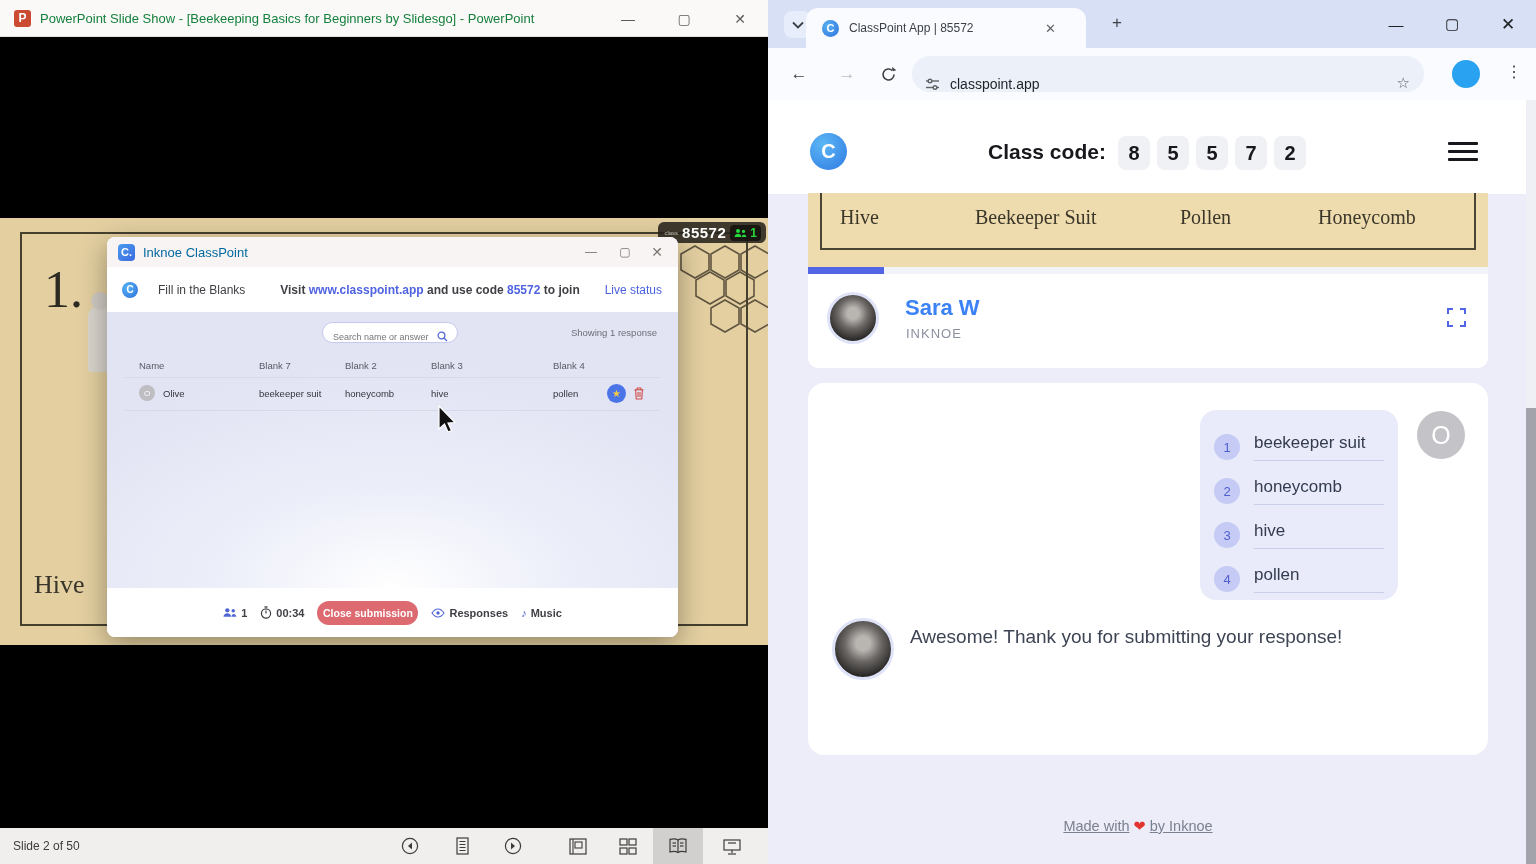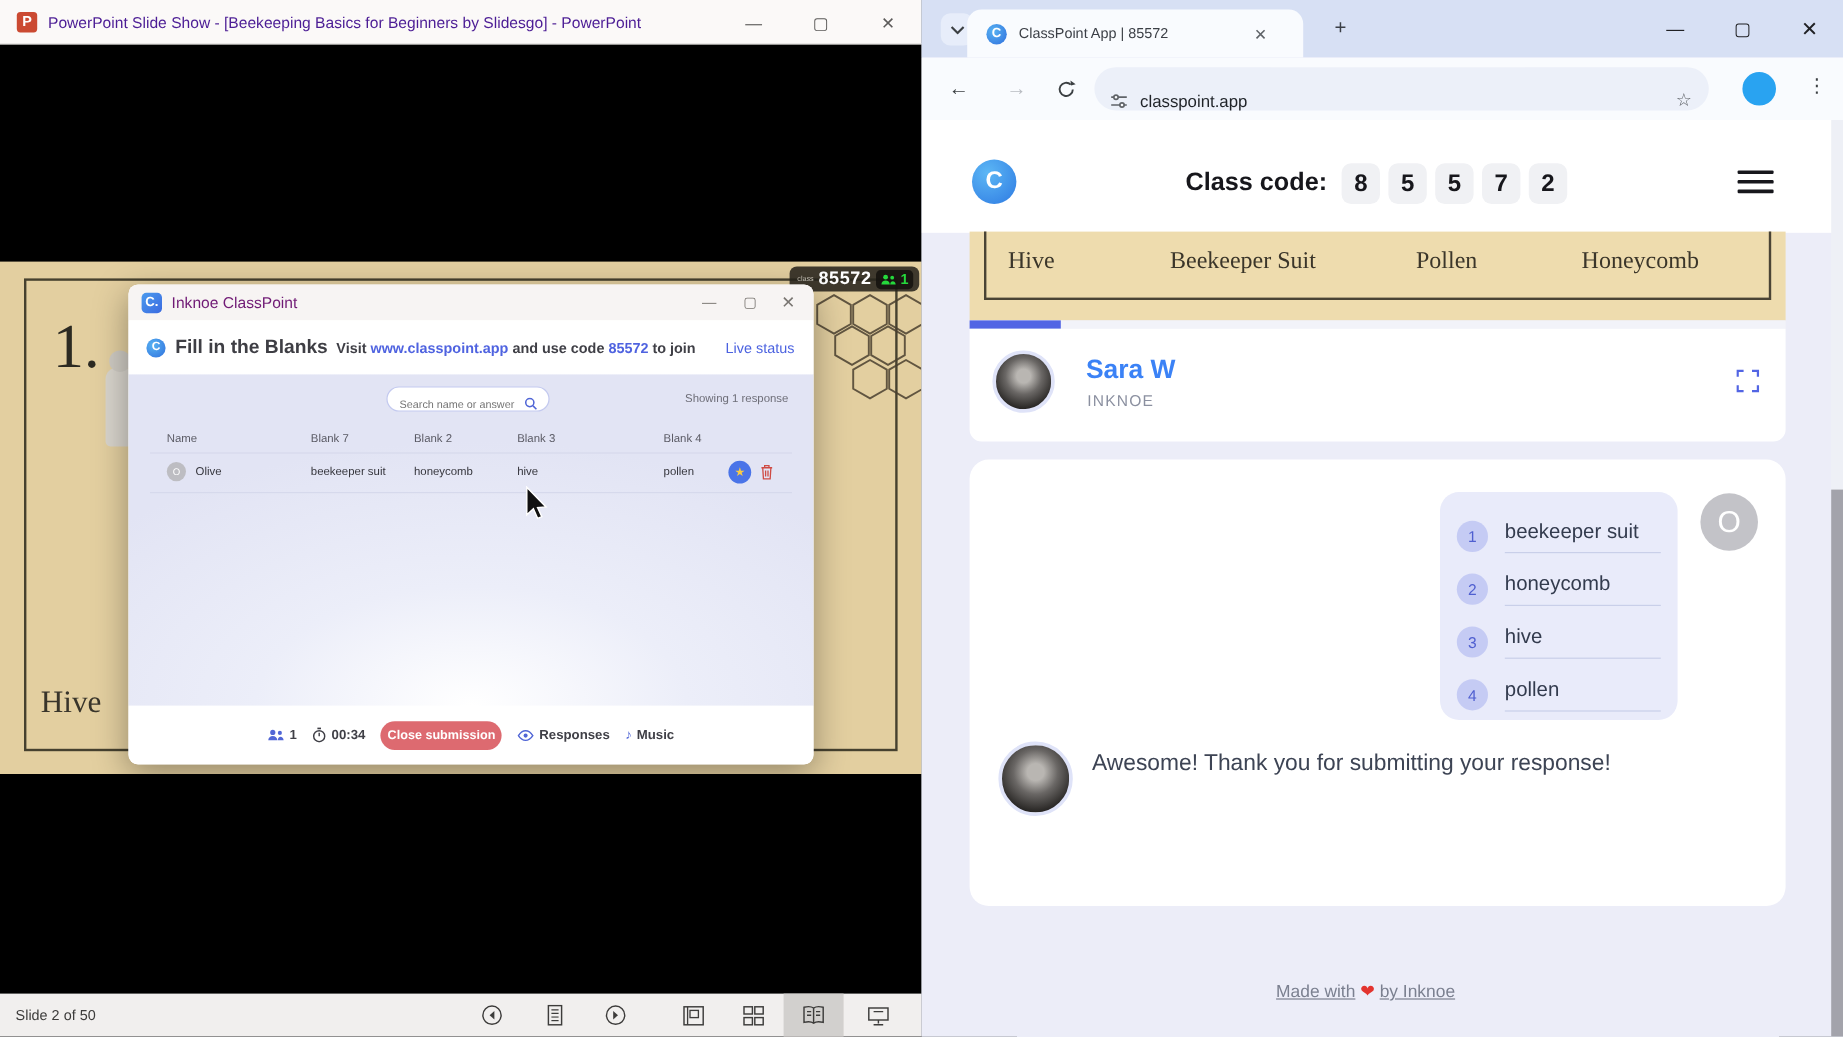--- a/index.html
+++ b/index.html
@@ -5,21 +5,21 @@
   * { margin:0; padding:0; box-sizing:border-box; }
   html,body { width:1536px; height:864px; overflow:hidden; background:#000; }
   body { font-family:"Liberation Sans", sans-serif; }
   #root { position:relative; width:1536px; height:864px; }
 
   
   .left-pane { position:absolute; left:0; top:0; width:768px; height:864px; background:#000; }
 
   .ppt-titlebar { position:absolute; left:0; top:0; width:768px; height:37px; background:#fbf9f8; display:flex; align-items:center; border-bottom:1px solid #e3e1df; }
   .ppt-logo { width:17px; height:17px; margin-left:14px; background:#cb4a32; border-radius:3px; color:#fff; font-weight:bold; font-size:12px; display:flex; align-items:center; justify-content:center; }
-  .ppt-title { margin-left:9px; font-size:13px; color:#4c1d95; white-space:nowrap; }
+  .ppt-title { margin-left:9px; font-size:13px; color:#15803d; white-space:nowrap; }
   .win-controls { position:absolute; right:0; top:0; height:37px; display:flex; }
   .win-btn { width:56px; height:37px; display:flex; align-items:center; justify-content:center; color:#5c5b5a; font-size:14px; }
 
   .ppt-slide { position:absolute; left:0; top:218px; width:768px; height:427px; background:#e3cfa0; overflow:hidden; }
   .slide-box { position:absolute; left:20px; top:14px; width:728px; height:394px; border:2px solid #46412f; }
   .slide-number { position:absolute; left:44px; top:42px; font-family:"Liberation Serif", serif; font-size:52px; color:#2c2a22; }
   .beekeeper { position:absolute; left:88px; top:88px; width:24px; height:66px; background:#d9d5cd; border-radius:10px 10px 4px 4px; }
   .beekeeper:before { content:""; position:absolute; left:3px; top:-14px; width:18px; height:18px; border-radius:50%; background:#cfcbc3; }
   .slide-hive { position:absolute; left:34px; top:352px; font-family:"Liberation Serif", serif; font-size:26px; color:#39352b; }
   .honeycomb { position:absolute; right:0px; top:20px; }
@@ -31,25 +31,25 @@
 
   .ppt-statusbar { position:absolute; left:0; bottom:0; width:768px; height:36px; background:#f1efee; display:flex; align-items:center; }
   .slide-counter { margin-left:13px; font-size:12px; color:#3d3c3b; }
   .sb-icon { position:absolute; top:0; width:50px; height:36px; display:flex; align-items:center; justify-content:center; }
   .sb-active { background:#d2d0ce; }
 
   
   .cp-window { position:absolute; left:107px; top:237px; width:571px; height:400px; background:#fff; border-radius:8px; box-shadow:0 8px 28px rgba(0,0,0,.35); overflow:hidden; }
   .cp-titlebar { height:30px; background:#f7f4f3; display:flex; align-items:center; position:relative; }
   .cp-app-icon { width:17px; height:17px; margin-left:11px; border-radius:4px; background:linear-gradient(135deg,#4b9bee,#3b6ae0); color:#fff; font-size:11px; font-weight:bold; display:flex; align-items:center; justify-content:center; }
-  .cp-title { margin-left:8px; font-size:13px; color:#701a75; }
+  .cp-title { margin-left:8px; font-size:13px; color:#0369a1; }
   .cp-ctrl { position:absolute; top:0; height:30px; width:34px; display:flex; align-items:center; justify-content:center; color:#7a7672; font-size:12px; }
   .cp-header { height:45px; background:#fff; display:flex; align-items:center; position:relative; }
   .cp-round-icon { width:16px; height:16px; margin-left:15px; border-radius:50%; background:radial-gradient(circle at 35% 35%, #57b2f2, #2f6fdd); color:#fff; font-size:10px; font-weight:bold; display:flex; align-items:center; justify-content:center; }
-  .cp-activity { margin-left:8px; font-size:16px; font-weight:bold; color:#3e3e44; }
+  .cp-activity { margin-left:20px; font-size:12px; font-weight:normal; color:#3e3e44; }
   .cp-join { position:absolute; left:150px; right:75px; text-align:center; font-size:12px; font-weight:bold; color:#3f3f46; }
   .cp-link { color:#4f63e0; }
   .cp-live { position:absolute; right:16px; font-size:12px; color:#4b62e0; }
   .cp-content { position:relative; height:276px; background:radial-gradient(ellipse 70% 80% at 50% 100%, #ffffff 0%, #eceef9 45%, #e2e4f4 100%); }
   .cp-search { position:absolute; left:215px; top:10px; width:136px; height:21px; border:1px solid #c3c9ef; border-radius:11px; background:#fff; display:flex; align-items:flex-end; }
   .cp-search input { border:none; outline:none; background:transparent; font-size:9px; color:#444; width:104px; margin-left:10px; font-family:"Liberation Sans",sans-serif; }
   .cp-showing { position:absolute; right:21px; top:15px; font-size:9.5px; color:#6e6e78; }
   .cp-thead { position:absolute; top:48px; left:0; right:0; font-size:9.5px; color:#5a5a64; }
   .cp-col { position:absolute; top:0; }
   .c0{left:32px;} .c1{left:152px;} .c2{left:238px;} .c3{left:324px;} .c4{left:410px;padding-left:36px;}

